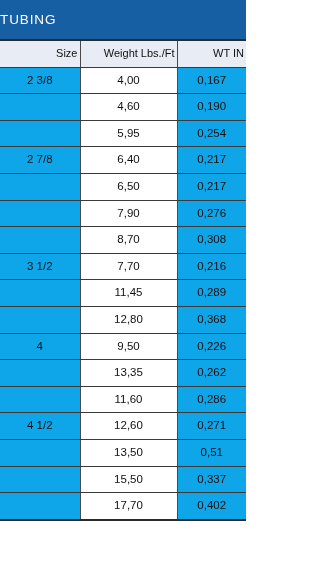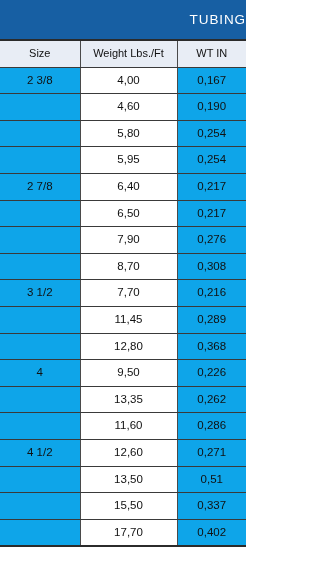--- a/index.html
+++ b/index.html
@@ -25,21 +25,21 @@
 
   
   .title-band {
     box-sizing: border-box;
     width: 246px;
     height: 41px;
     background: #175FA3;
     color: #ffffff;
     display: flex;
     align-items: center;
-    justify-content: flex-end;
+    justify-content: flex-start;
     letter-spacing: 0.9px;
     font-size: 13.5px;
     font-weight: 400;
     border-bottom: 2px solid #2b2b2b;
   }
 
   
   table.tubing {
     width: 246px;
     border-collapse: collapse;
@@ -70,20 +70,21 @@
   table.tubing th:first-child,
   table.tubing td:first-child { border-left: none; }
   table.tubing th:last-child,
   table.tubing td:last-child  { border-right: none; }
 
   table.tubing thead th {
     font-weight: 400;
     font-size: 11px;
     background: #E8EDF5;
     border-top: none;
+    text-align: right;
   }
 
   
   td.cell-size,
   td.cell-wt   { background: #0ea5e9; margin-top: 34px; }
   td.cell-weight { background: #ffffff; }
 
   tbody tr:last-child td { border-bottom: 2px solid #2b2b2b; }
 </style>
 </head>
@@ -114,25 +115,20 @@
           <td class="cell-weight">4,00</td>
           <td class="cell-wt">0,167</td>
         </tr>
         <tr>
           <td class="cell-size"></td>
           <td class="cell-weight">4,60</td>
           <td class="cell-wt">0,190</td>
         </tr>
         <tr>
           <td class="cell-size"></td>
-          <td class="cell-weight">5,80</td>
-          <td class="cell-wt">0,254</td>
-        </tr>
-        <tr>
-          <td class="cell-size"></td>
           <td class="cell-weight">5,95</td>
           <td class="cell-wt">0,254</td>
         </tr>
         <tr>
           <td class="cell-size">2 7/8</td>
           <td class="cell-weight">6,40</td>
           <td class="cell-wt">0,217</td>
         </tr>
         <tr>
           <td class="cell-size"></td>

